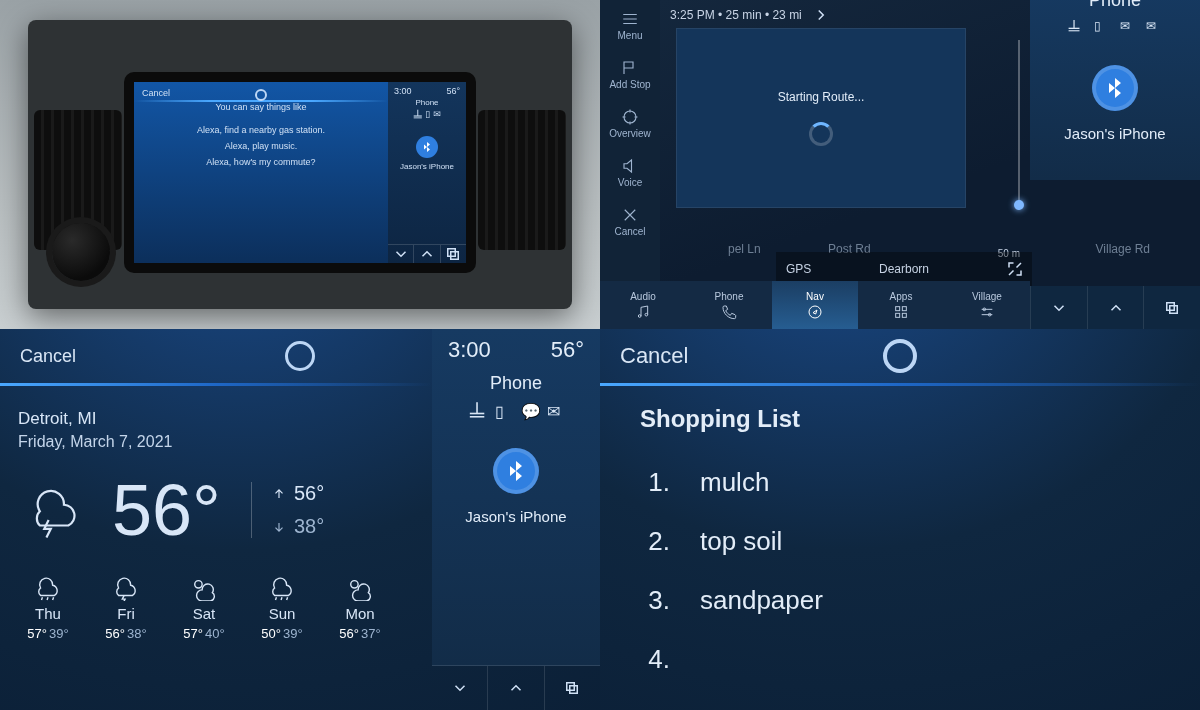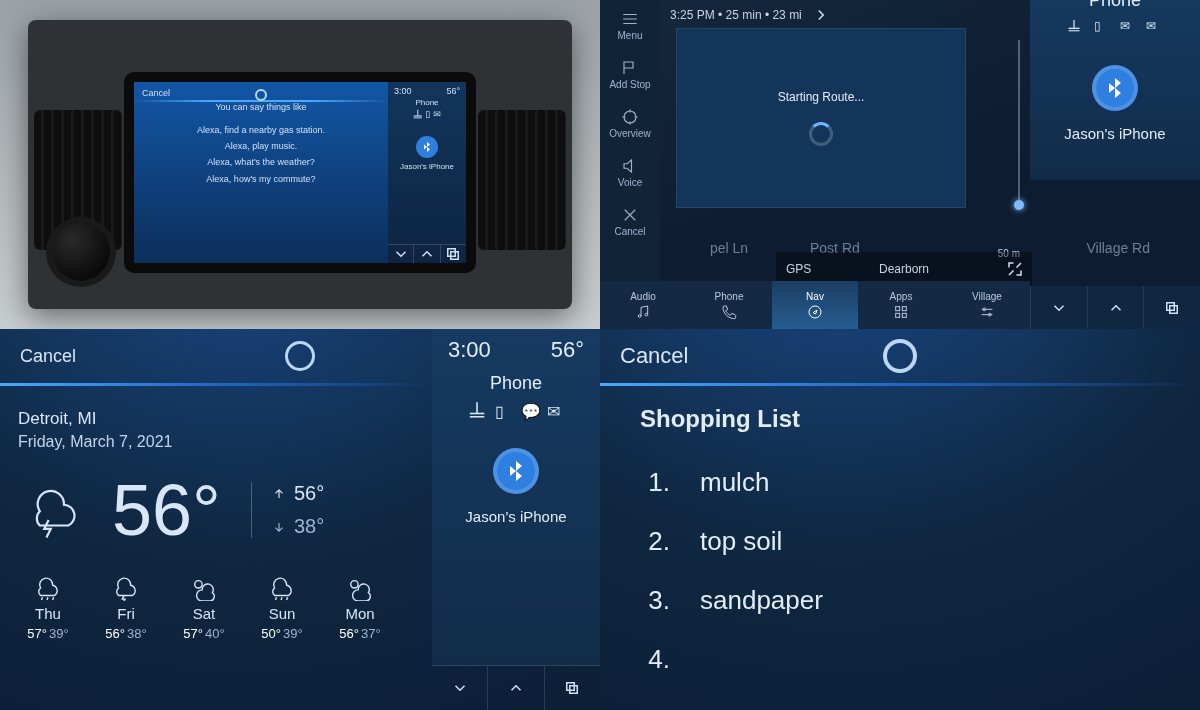--- a/index.html
+++ b/index.html
@@ -58,21 +58,21 @@
   .nav-menu .mi { width:100%; text-align:center; padding:6px 0; font-size:10px; color:#9fb4cf;}
   .nav-menu .mi svg{width:18px;height:18px;stroke:#9fb4cf;fill:none;stroke-width:1.5;display:block;margin:0 auto 2px;}
   .nav-map { position:absolute; left:60px; right:0; top:0; bottom:43px; background:linear-gradient(160deg,#14273d 0%, #0d1c30 60%);}
   .nav-header { position:absolute; left:70px; top:6px; color:#c8d4e5; font-size:12px; display:flex; align-items:center; gap:10px;}
   .nav-modal { position:absolute; left:76px; top:28px; width:290px; height:180px; background:#14355a; border:1px solid rgba(255,255,255,.08); display:flex; flex-direction:column; align-items:center; justify-content:center; gap:18px; color:#e2edf9;}
   .spinner { width:24px; height:24px; border:3px solid rgba(255,255,255,.2); border-top-color:#6fb6ff; border-radius:50%; }
   .gps-bar { position:absolute; bottom:43px; left:176px; right:168px; height:34px; background:rgba(0,0,0,.35); display:flex; align-items:center; justify-content:center; gap:40px; color:#c6d2e3; font-size:12px;}
   .gps-left{position:absolute;left:10px;}
   .expand{position:absolute;right:8px;}
   .scale { position:absolute; right:180px; bottom:70px; font-size:10px; color:#c6d2e3;}
-  .road-label { position:absolute; font-size:14px; color:#6e7f94;}
+  .road-label { position:absolute; font-size:12px; color:#6e7f94;margin-left:18px;}
   .nav-tabs { position:absolute; left:0; right:170px; bottom:0; height:48px; display:flex; background:#142a44;}
   .nav-tabs .t { flex:1; display:flex; flex-direction:column; align-items:center; justify-content:center; font-size:10px; color:#b9c9de; gap:2px;}
   .nav-tabs .t.active { background:linear-gradient(180deg,#1b3e63,#265d91); color:#fff;}
   .nav-tabs .t svg{width:16px;height:16px;stroke:#b9c9de;fill:none;stroke-width:1.5;}
   .nav-tabs .t.active svg{stroke:#fff;}
   .nav-chevbar { position:absolute; right:0; bottom:0; width:170px; height:43px; display:flex; background:#0f2740;}
   .nav-chevbar>div{flex:1;display:flex;align-items:center;justify-content:center;border-left:1px solid rgba(255,255,255,.1);}
 
   .q2 .phone-panel{width:170px; height:200px; padding-bottom:8px;}
   .q2 .phone-panel.shift{top:-20px;}
@@ -121,21 +121,20 @@
     <div class="dash-bezel">
       <div class="mini">
         <div class="mini-left">
           <div class="blue-line"></div>
           <span class="cancel-s">Cancel</span>
           <span class="ring-s"></span>
           <div>You can say things like</div>
           <div class="mini-sug">
             <div>Alexa, find a nearby gas station.</div>
             <div>Alexa, play music.</div>
-            <div>Alexa, what's the weather?</div>
             <div>Alexa, how's my commute?</div>
           </div>
         </div>
         <div class="mini-right">
           <div class="row">
             <span>3:00</span>
             <span>56°</span>
           </div>
           <span style="font-size:8px;margin-top:2px;">Phone</span>
           <div style="display:flex;gap:3px;margin-top:2px;">

